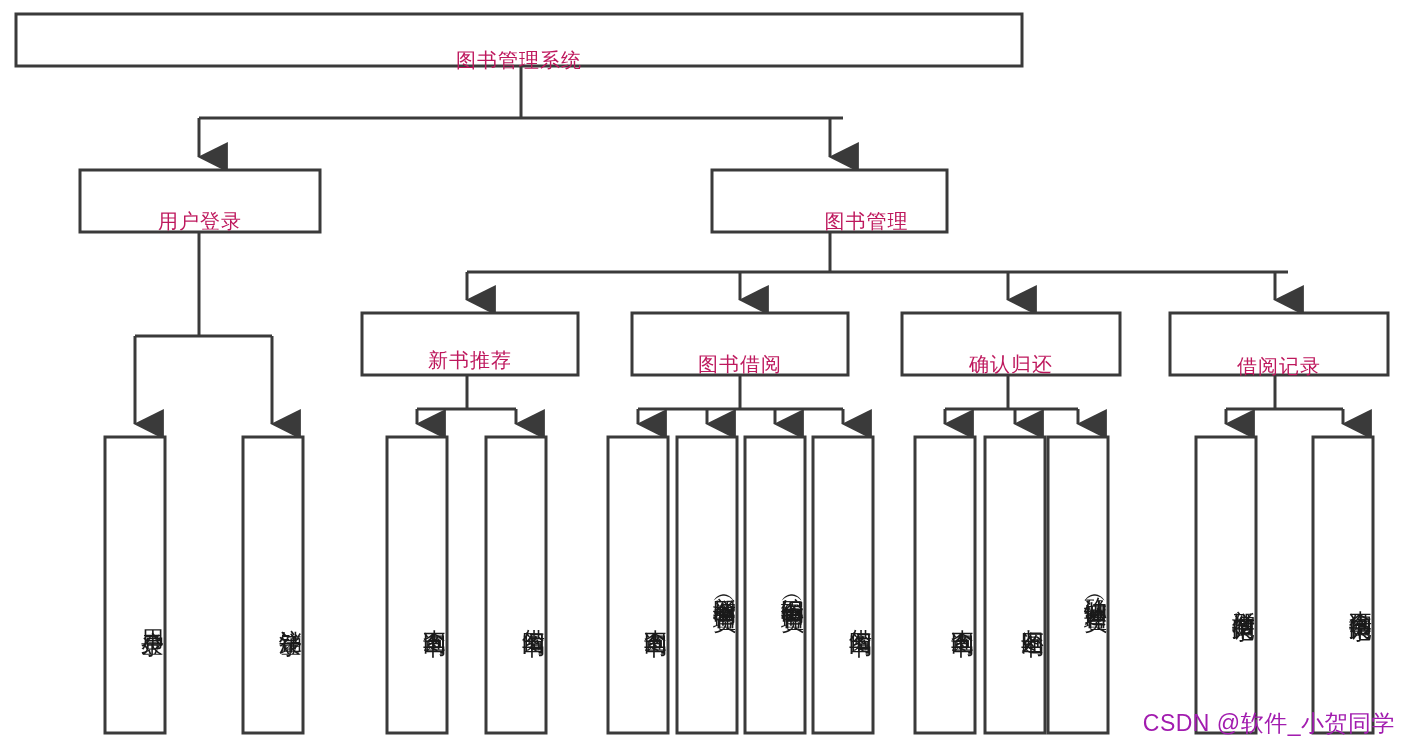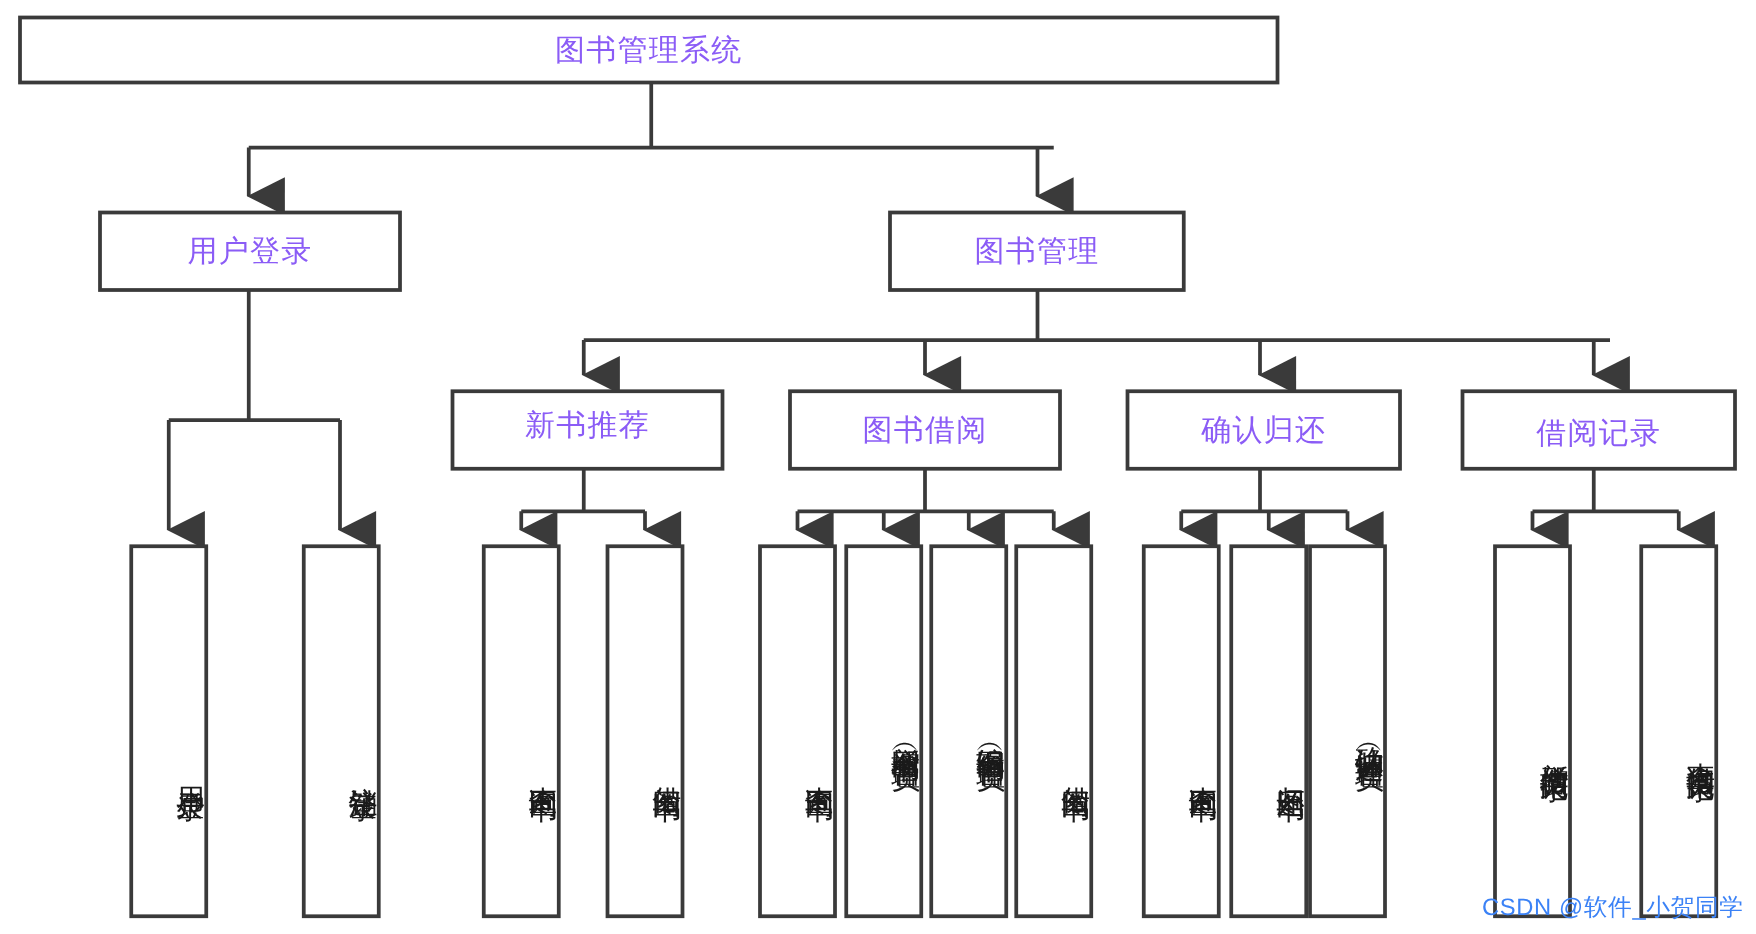--- a/index.html
+++ b/index.html
@@ -55,33 +55,34 @@
     letter-spacing: 2px;
     white-space: nowrap;
     pointer-events: none;
   }
   .htext-wrap {
     position: absolute;
     display: flex;
     align-items: center;
     justify-content: center;
     font-family: "Liberation Sans", "DejaVu Sans", sans-serif;
-    font-size: 24px;
-    color: #8b5cf6;
+    font-size: 20px;
+    color: #be185d;
     letter-spacing: 1px;
     white-space: nowrap;
     pointer-events: none;
+    margin-top: 20px;
   }
   #watermark {
     position: absolute;
     right: 10px;
     bottom: 8px;
     font-family: "Liberation Sans", "DejaVu Sans", sans-serif;
-    font-size: 19px;
-    color: #3b82f6;
+    font-size: 23px;
+    color: #a21caf;
     letter-spacing: 0.5px;
     white-space: nowrap;
     pointer-events: none;
   }
 </style>
 </head>
 <body>
 
 <div id="diagram-root">
 
@@ -171,21 +172,21 @@
     <rect class="node-rect" x="985" y="437" width="60" height="296"></rect>
     <rect class="node-rect" x="1048" y="437" width="60" height="296"></rect>
 
     <rect class="node-rect" x="1196" y="437" width="60" height="296"></rect>
     <rect class="node-rect" x="1313" y="437" width="60" height="296"></rect>
   </svg>
 
   <div class="htext-wrap" style="left:16px; top:14px; width:1006px; height:52px;">图书管理系统</div>
 
   <div class="htext-wrap" style="left:80px; top:170px; width:240px; height:62px;">用户登录</div>
-  <div class="htext-wrap" style="left:712px; top:170px; width:235px; height:62px;">图书管理</div>
+  <div class="htext-wrap" style="left:712px; top:170px; width:235px; height:62px;padding-left:37px;">图书管理</div>
 
   <div class="htext-wrap" style="left:362px; top:313px; width:216px; height:54px;">新书推荐</div>
   <div class="htext-wrap" style="left:632px; top:313px; width:216px; height:62px;border-radius:23px;">图书借阅</div>
   <div class="htext-wrap" style="left:902px; top:313px; width:218px; height:62px;">确认归还</div>
   <div class="htext-wrap" style="left:1170px; top:313px; width:218px; height:66px;">借阅记录</div>
 
   <div class="vtext-wrap" style="left:105px; top:500px; width:60px; height:230px;">用户登录</div>
   <div class="vtext-wrap" style="left:243px; top:500px; width:60px; height:230px;">注销登录</div>
 
   <div class="vtext-wrap" style="left:387px; top:500px; width:60px; height:230px;">查询图书</div>

